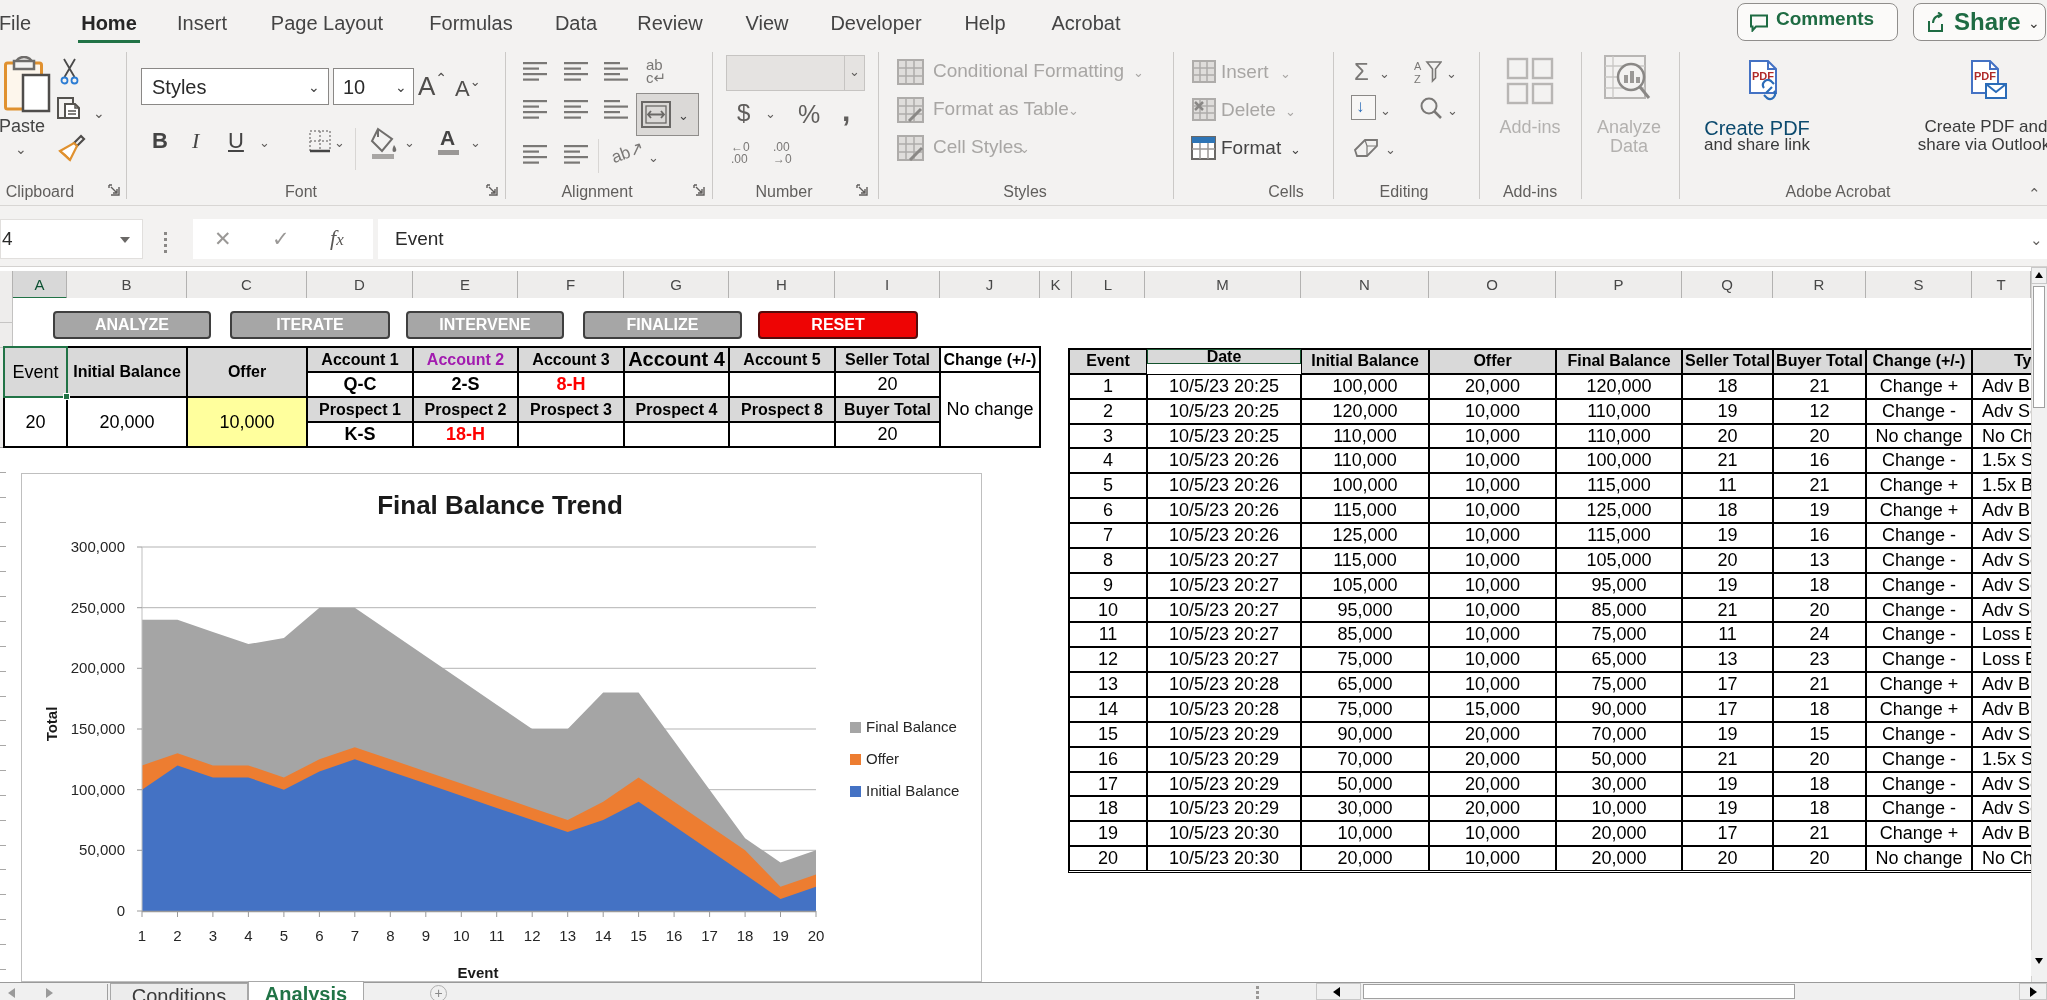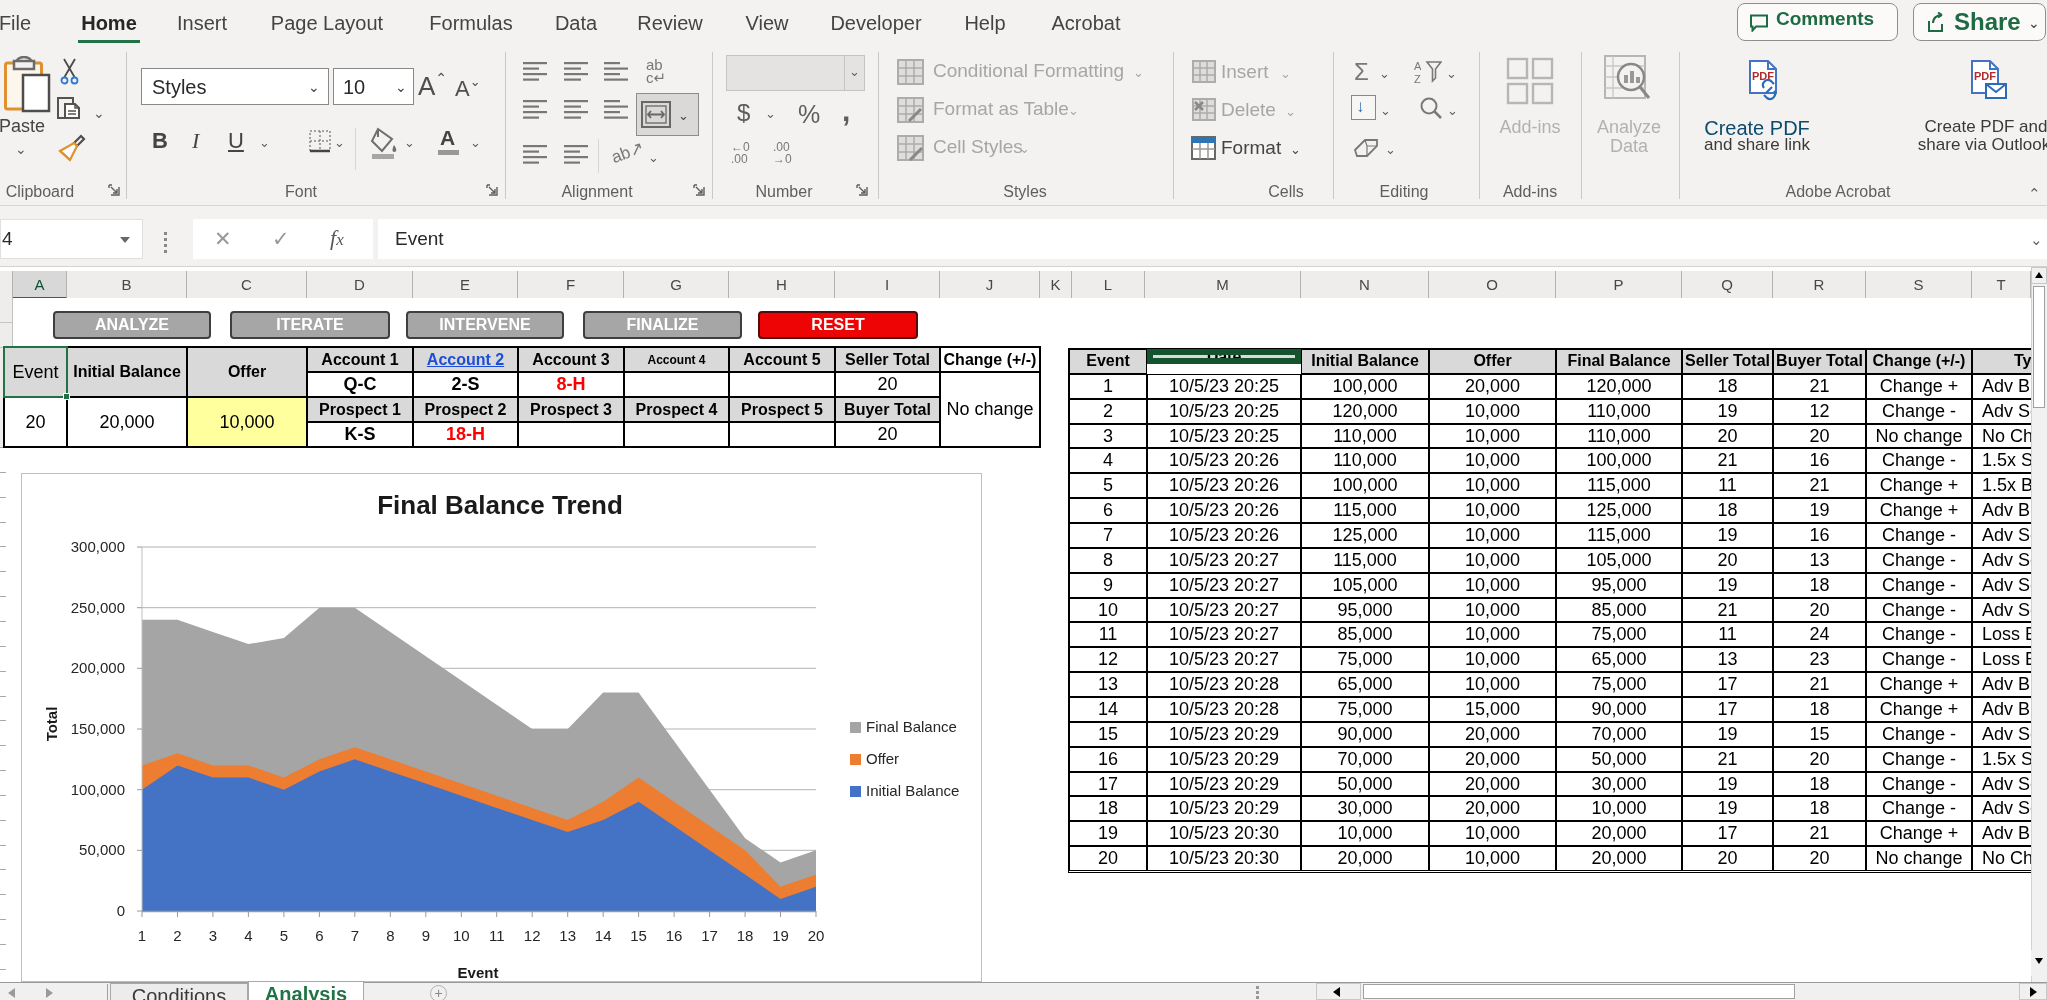--- a/index.html
+++ b/index.html
@@ -365,37 +365,37 @@
 <div class="a" style="left:583px;top:311px;width:159px;height:28px;background:#a6a6a6;border:2px solid #3f3f3f;border-radius:4px;color:#fff;font-weight:700;font-size:16px;text-align:center;line-height:24px;">FINALIZE</div>
 <div class="a" style="left:758px;top:311px;width:160px;height:28px;background:#ee0404;border:2px solid #550b0b;border-radius:4px;color:#fff;font-weight:700;font-size:16px;text-align:center;line-height:24px;">RESET</div>
 
 <div class="a" style="left:4px;top:347px;width:63px;height:50px;background:#d9d9d9;border:1px solid #000;font-size:18px;color:#000;white-space:nowrap;overflow:hidden;display:flex;align-items:center;justify-content:center;">Event</div>
 <div class="a" style="left:67px;top:347px;width:120px;height:50px;background:#d9d9d9;border:1px solid #000;font-size:16px;color:#000;white-space:nowrap;overflow:hidden;display:flex;align-items:center;justify-content:center;font-weight:700;">Initial Balance</div>
 <div class="a" style="left:187px;top:347px;width:120px;height:50px;background:#d9d9d9;border:1px solid #000;font-size:16px;color:#000;white-space:nowrap;overflow:hidden;display:flex;align-items:center;justify-content:center;font-weight:700;">Offer</div>
 <div class="a" style="left:4px;top:397px;width:63px;height:50px;background:#fff;border:1px solid #000;font-size:18px;color:#000;white-space:nowrap;overflow:hidden;display:flex;align-items:center;justify-content:center;">20</div>
 <div class="a" style="left:67px;top:397px;width:120px;height:50px;background:#fff;border:1px solid #000;font-size:18px;color:#000;white-space:nowrap;overflow:hidden;display:flex;align-items:center;justify-content:center;">20,000</div>
 <div class="a" style="left:187px;top:397px;width:120px;height:50px;background:#ffff9d;border:1px solid #000;font-size:18px;color:#000;white-space:nowrap;overflow:hidden;display:flex;align-items:center;justify-content:center;">10,000</div>
 <div class="a" style="left:307px;top:347px;width:106px;height:25px;background:#d9d9d9;border:1px solid #000;font-size:16px;color:#000;white-space:nowrap;overflow:hidden;display:flex;align-items:center;justify-content:center;font-weight:700;">Account 1</div>
-<div class="a" style="left:413px;top:347px;width:105px;height:25px;background:#d9d9d9;border:1px solid #000;font-size:16px;color:#1d4ed8;white-space:nowrap;overflow:hidden;display:flex;align-items:center;justify-content:center;font-weight:700;text-decoration:underline;">Account 2</div>
+<div class="a" style="left:413px;top:347px;width:105px;height:25px;background:#d9d9d9;border:1px solid #000;font-size:16px;color:#a21caf;white-space:nowrap;overflow:hidden;display:flex;align-items:center;justify-content:center;font-weight:700;">Account 2</div>
 <div class="a" style="left:518px;top:347px;width:106px;height:25px;background:#d9d9d9;border:1px solid #000;font-size:16px;color:#000;white-space:nowrap;overflow:hidden;display:flex;align-items:center;justify-content:center;font-weight:700;">Account 3</div>
-<div class="a" style="left:624px;top:347px;width:105px;height:25px;background:#d9d9d9;border:1px solid #000;font-size:12px;color:#000;white-space:nowrap;overflow:hidden;display:flex;align-items:center;justify-content:center;font-weight:700;">Account 4</div>
+<div class="a" style="left:624px;top:347px;width:105px;height:25px;background:#d9d9d9;border:1px solid #000;font-size:20px;color:#000;white-space:nowrap;overflow:hidden;display:flex;align-items:center;justify-content:center;font-weight:700;">Account 4</div>
 <div class="a" style="left:729px;top:347px;width:106px;height:25px;background:#d9d9d9;border:1px solid #000;font-size:16px;color:#000;white-space:nowrap;overflow:hidden;display:flex;align-items:center;justify-content:center;font-weight:700;">Account 5</div>
 <div class="a" style="left:835px;top:347px;width:105px;height:25px;background:#d9d9d9;border:1px solid #000;font-size:16px;color:#000;white-space:nowrap;overflow:hidden;display:flex;align-items:center;justify-content:center;font-weight:700;">Seller Total</div>
 <div class="a" style="left:940px;top:347px;width:100px;height:25px;background:#fff;border:1px solid #000;font-size:16px;color:#000;white-space:nowrap;overflow:hidden;display:flex;align-items:center;justify-content:center;font-weight:700;">Change (+/-)</div>
 <div class="a" style="left:307px;top:372px;width:106px;height:25px;background:#fff;border:1px solid #000;font-size:18px;color:#000;white-space:nowrap;overflow:hidden;display:flex;align-items:center;justify-content:center;font-weight:700;">Q-C</div>
 <div class="a" style="left:413px;top:372px;width:105px;height:25px;background:#fff;border:1px solid #000;font-size:18px;color:#000;white-space:nowrap;overflow:hidden;display:flex;align-items:center;justify-content:center;font-weight:700;">2-S</div>
 <div class="a" style="left:518px;top:372px;width:106px;height:25px;background:#fff;border:1px solid #000;font-size:18px;color:#f00;white-space:nowrap;overflow:hidden;display:flex;align-items:center;justify-content:center;font-weight:700;">8-H</div>
 <div class="a" style="left:624px;top:372px;width:105px;height:25px;background:#fff;border:1px solid #000;font-size:18px;color:#000;white-space:nowrap;overflow:hidden;display:flex;align-items:center;justify-content:center;font-weight:700;"></div>
 <div class="a" style="left:729px;top:372px;width:106px;height:25px;background:#fff;border:1px solid #000;font-size:18px;color:#000;white-space:nowrap;overflow:hidden;display:flex;align-items:center;justify-content:center;font-weight:700;"></div>
 <div class="a" style="left:835px;top:372px;width:105px;height:25px;background:#fff;border:1px solid #000;font-size:18px;color:#000;white-space:nowrap;overflow:hidden;display:flex;align-items:center;justify-content:center;">20</div>
 <div class="a" style="left:307px;top:397px;width:106px;height:25px;background:#d9d9d9;border:1px solid #000;font-size:16px;color:#000;white-space:nowrap;overflow:hidden;display:flex;align-items:center;justify-content:center;font-weight:700;">Prospect 1</div>
 <div class="a" style="left:413px;top:397px;width:105px;height:25px;background:#d9d9d9;border:1px solid #000;font-size:16px;color:#000;white-space:nowrap;overflow:hidden;display:flex;align-items:center;justify-content:center;font-weight:700;">Prospect 2</div>
 <div class="a" style="left:518px;top:397px;width:106px;height:25px;background:#d9d9d9;border:1px solid #000;font-size:16px;color:#000;white-space:nowrap;overflow:hidden;display:flex;align-items:center;justify-content:center;font-weight:700;">Prospect 3</div>
 <div class="a" style="left:624px;top:397px;width:105px;height:25px;background:#d9d9d9;border:1px solid #000;font-size:16px;color:#000;white-space:nowrap;overflow:hidden;display:flex;align-items:center;justify-content:center;font-weight:700;">Prospect 4</div>
-<div class="a" style="left:729px;top:397px;width:106px;height:25px;background:#d9d9d9;border:1px solid #000;font-size:16px;color:#000;white-space:nowrap;overflow:hidden;display:flex;align-items:center;justify-content:center;font-weight:700;">Prospect 5</div>
+<div class="a" style="left:729px;top:397px;width:106px;height:25px;background:#d9d9d9;border:1px solid #000;font-size:16px;color:#000;white-space:nowrap;overflow:hidden;display:flex;align-items:center;justify-content:center;font-weight:700;">Prospect 8</div>
 <div class="a" style="left:835px;top:397px;width:105px;height:25px;background:#d9d9d9;border:1px solid #000;font-size:16px;color:#000;white-space:nowrap;overflow:hidden;display:flex;align-items:center;justify-content:center;font-weight:700;">Buyer Total</div>
 <div class="a" style="left:307px;top:422px;width:106px;height:25px;background:#fff;border:1px solid #000;font-size:18px;color:#000;white-space:nowrap;overflow:hidden;display:flex;align-items:center;justify-content:center;font-weight:700;">K-S</div>
 <div class="a" style="left:413px;top:422px;width:105px;height:25px;background:#fff;border:1px solid #000;font-size:18px;color:#f00;white-space:nowrap;overflow:hidden;display:flex;align-items:center;justify-content:center;font-weight:700;">18-H</div>
 <div class="a" style="left:518px;top:422px;width:106px;height:25px;background:#fff;border:1px solid #000;font-size:18px;color:#000;white-space:nowrap;overflow:hidden;display:flex;align-items:center;justify-content:center;font-weight:700;"></div>
 <div class="a" style="left:624px;top:422px;width:105px;height:25px;background:#fff;border:1px solid #000;font-size:18px;color:#000;white-space:nowrap;overflow:hidden;display:flex;align-items:center;justify-content:center;font-weight:700;"></div>
 <div class="a" style="left:729px;top:422px;width:106px;height:25px;background:#fff;border:1px solid #000;font-size:18px;color:#000;white-space:nowrap;overflow:hidden;display:flex;align-items:center;justify-content:center;font-weight:700;"></div>
 <div class="a" style="left:835px;top:422px;width:105px;height:25px;background:#fff;border:1px solid #000;font-size:18px;color:#000;white-space:nowrap;overflow:hidden;display:flex;align-items:center;justify-content:center;">20</div>
 <div class="a" style="left:940px;top:372px;width:100px;height:75px;background:#fff;border:1px solid #000;font-size:18px;color:#000;white-space:nowrap;overflow:hidden;display:flex;align-items:center;justify-content:center;">No change</div>
 <div class="a" style="left:3px;top:346px;width:1038px;height:102px;border:1px solid #000;pointer-events:none;"></div>
 <div class="a" style="left:306px;top:346px;width:735px;height:27px;border-bottom:0;pointer-events:none;"></div>
@@ -473,21 +473,21 @@
 <text x="36" y="251" text-anchor="middle" font-size="15" font-weight="bold" fill="#1a1a1a" font-family="Liberation Sans" transform="rotate(-90 36 251)">Total</text>
 <rect x="829" y="249" width="11" height="11" fill="#a5a5a5"></rect>
 <text x="845" y="259" font-size="15" fill="#262626" font-family="Liberation Sans">Final Balance</text>
 <rect x="829" y="281" width="11" height="11" fill="#ed7d31"></rect>
 <text x="845" y="291" font-size="15" fill="#262626" font-family="Liberation Sans">Offer</text>
 <rect x="829" y="313" width="11" height="11" fill="#4472c4"></rect>
 <text x="845" y="323" font-size="15" fill="#262626" font-family="Liberation Sans">Initial Balance</text>
 </svg>
 
 <div class="a" style="left:1069px;top:349.0px;width:78px;height:24.860000000000014px;background:#d9d9d9;border:1px solid #000;font-size:16px;color:#000;white-space:nowrap;overflow:hidden;display:flex;align-items:center;justify-content:center;font-weight:700;">Event</div>
-<div class="a" style="left:1147px;top:349.0px;width:154px;height:15px;background:#d9d9d9;border:6px solid #14532d;font-size:16px;color:#000;white-space:nowrap;overflow:hidden;display:flex;align-items:center;justify-content:center;font-weight:700;">Date</div>
+<div class="a" style="left:1147px;top:349.0px;width:154px;height:15px;background:#d9d9d9;border:1px solid #14532d;font-size:16px;color:#000;white-space:nowrap;overflow:hidden;display:flex;align-items:center;justify-content:center;font-weight:700;">Date</div>
 <div class="a" style="left:1301px;top:349.0px;width:128px;height:24.860000000000014px;background:#d9d9d9;border:1px solid #000;font-size:16px;color:#000;white-space:nowrap;overflow:hidden;display:flex;align-items:center;justify-content:center;font-weight:700;">Initial Balance</div>
 <div class="a" style="left:1429px;top:349.0px;width:127px;height:24.860000000000014px;background:#d9d9d9;border:1px solid #000;font-size:16px;color:#000;white-space:nowrap;overflow:hidden;display:flex;align-items:center;justify-content:center;font-weight:700;">Offer</div>
 <div class="a" style="left:1556px;top:349.0px;width:126px;height:24.860000000000014px;background:#d9d9d9;border:1px solid #000;font-size:16px;color:#000;white-space:nowrap;overflow:hidden;display:flex;align-items:center;justify-content:center;font-weight:700;">Final Balance</div>
 <div class="a" style="left:1682px;top:349.0px;width:91px;height:24.860000000000014px;background:#d9d9d9;border:1px solid #000;font-size:16px;color:#000;white-space:nowrap;overflow:hidden;display:flex;align-items:center;justify-content:center;font-weight:700;">Seller Total</div>
 <div class="a" style="left:1773px;top:349.0px;width:93px;height:24.860000000000014px;background:#d9d9d9;border:1px solid #000;font-size:16px;color:#000;white-space:nowrap;overflow:hidden;display:flex;align-items:center;justify-content:center;font-weight:700;">Buyer Total</div>
 <div class="a" style="left:1866px;top:349.0px;width:106px;height:24.860000000000014px;background:#d9d9d9;border:1px solid #000;font-size:16px;color:#000;white-space:nowrap;overflow:hidden;display:flex;align-items:center;justify-content:center;font-weight:700;">Change (+/-)</div>
 <div class="a" style="left:1972px;top:349.0px;width:120px;height:24.860000000000014px;background:#d9d9d9;border:1px solid #000;font-size:16px;color:#000;white-space:nowrap;overflow:hidden;display:flex;align-items:center;justify-content:center;font-weight:700;">Type</div>
 <div class="a" style="left:1069px;top:374px;width:78px;height:25px;background:#fff;border:1px solid #000;font-size:18px;color:#000;white-space:nowrap;overflow:hidden;display:flex;align-items:center;justify-content:center;">1</div>
 <div class="a" style="left:1147px;top:374px;width:154px;height:25px;background:#fff;border:1px solid #000;font-size:18px;color:#000;white-space:nowrap;overflow:hidden;display:flex;align-items:center;justify-content:center;">10/5/23 20:25</div>
 <div class="a" style="left:1301px;top:374px;width:128px;height:25px;background:#fff;border:1px solid #000;font-size:18px;color:#000;white-space:nowrap;overflow:hidden;display:flex;align-items:center;justify-content:center;">100,000</div>

